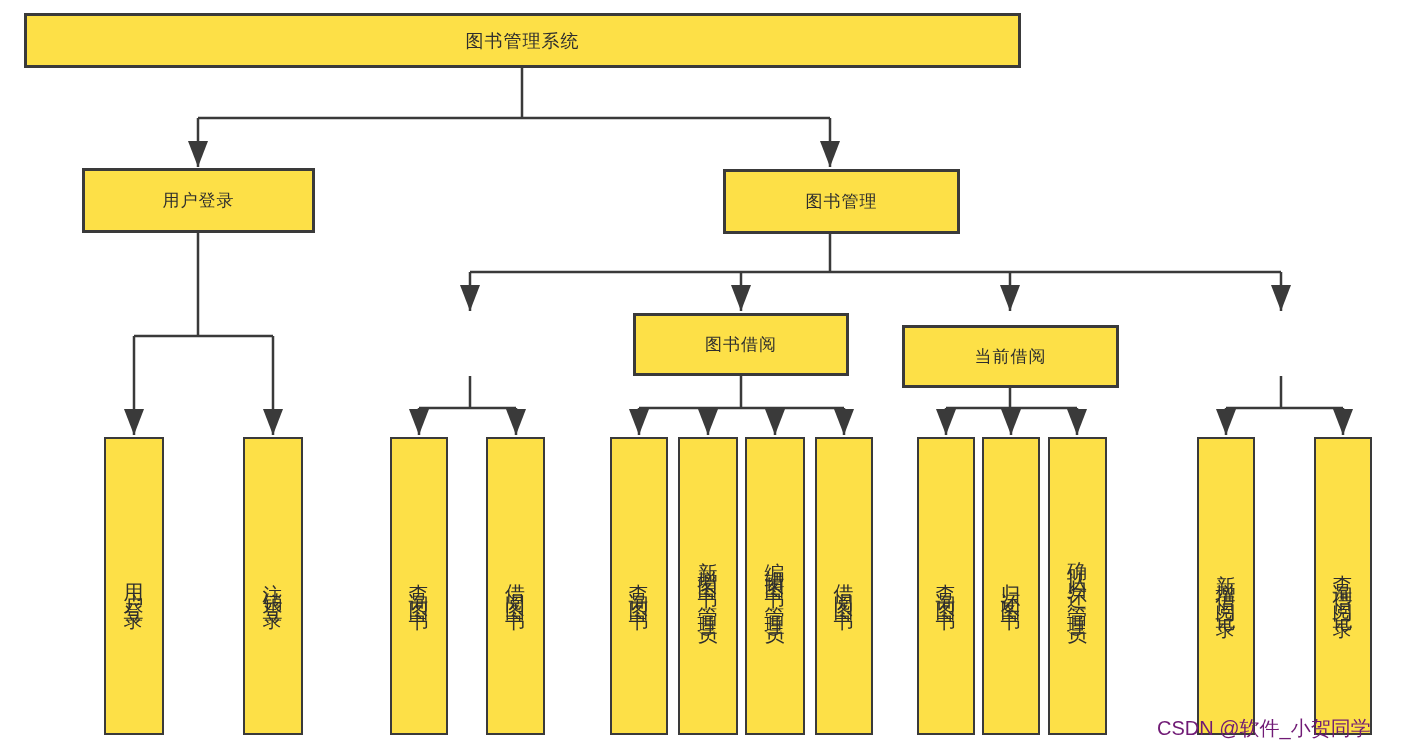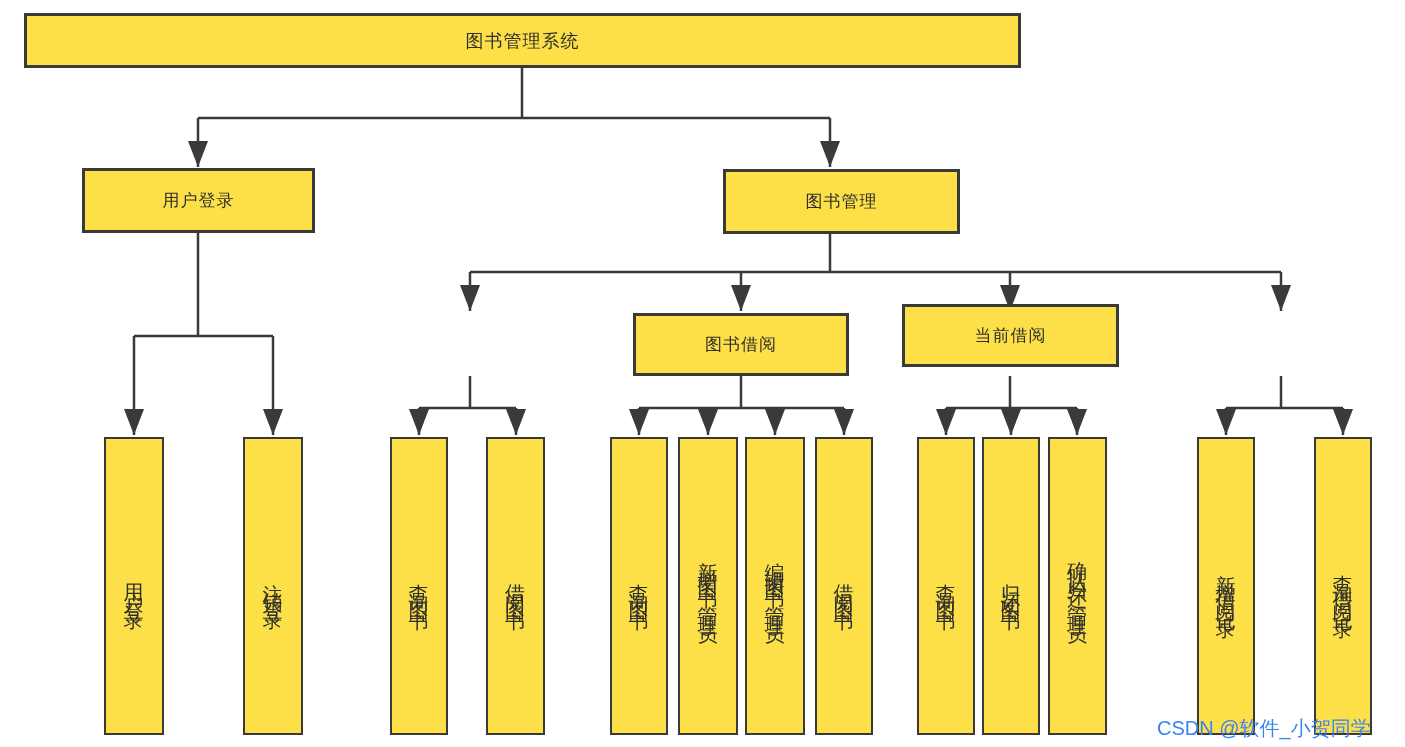--- a/index.html
+++ b/index.html
@@ -39,21 +39,21 @@
     font-size: 20px;
     letter-spacing: 9px;
     line-height: 1;
     color: #2e2e2e;
   }
   .watermark {
     position: absolute;
     left: 1157px;
     top: 715px;
     font-size: 20px;
-    color: #3b82f6;
+    color: #701a75;
     white-space: nowrap;
     z-index: 5;
   }
 </style>
 </head>
 <body>
 
 <div id="canvas">
 
   <svg id="connectors" width="1405" height="747" viewBox="0 0 1405 747">
@@ -99,21 +99,21 @@
       <line x1="1343" y1="408" x2="1343" y2="435" marker-end="url(#arw)"></line>
     </g>
   </svg>
 
   <div class="node root" style="left:24px; top:13px; width:997px; height:55px;">图书管理系统</div>
 
   <div class="node branch" style="left:82px; top:168px; width:233px; height:65px;">用户登录</div>
   <div class="node branch" style="left:695px; top:169px; width:237px; height:65px;margin-left:28px;">图书管理</div>
 
   <div class="node branch" style="left:633px; top:313px; width:216px; height:63px;">图书借阅</div>
-  <div class="node branch" style="left:902px; top:304px; width:217px; height:63px;text-align:center;">当前借阅</div>
+  <div class="node branch" style="left:902px; top:325px; width:217px; height:63px;text-align:center;">当前借阅</div>
 
   <div class="node leaf" style="left:104px; top:437px; width:60px; height:298px;">
     <span class="vtext">用户登录</span>
   </div>
   <div class="node leaf" style="left:243px; top:437px; width:60px; height:298px;">
     <span class="vtext">注销登录</span>
   </div>
 
   <div class="node leaf" style="left:390px; top:437px; width:58px; height:298px;">
     <span class="vtext">查询图书</span>

